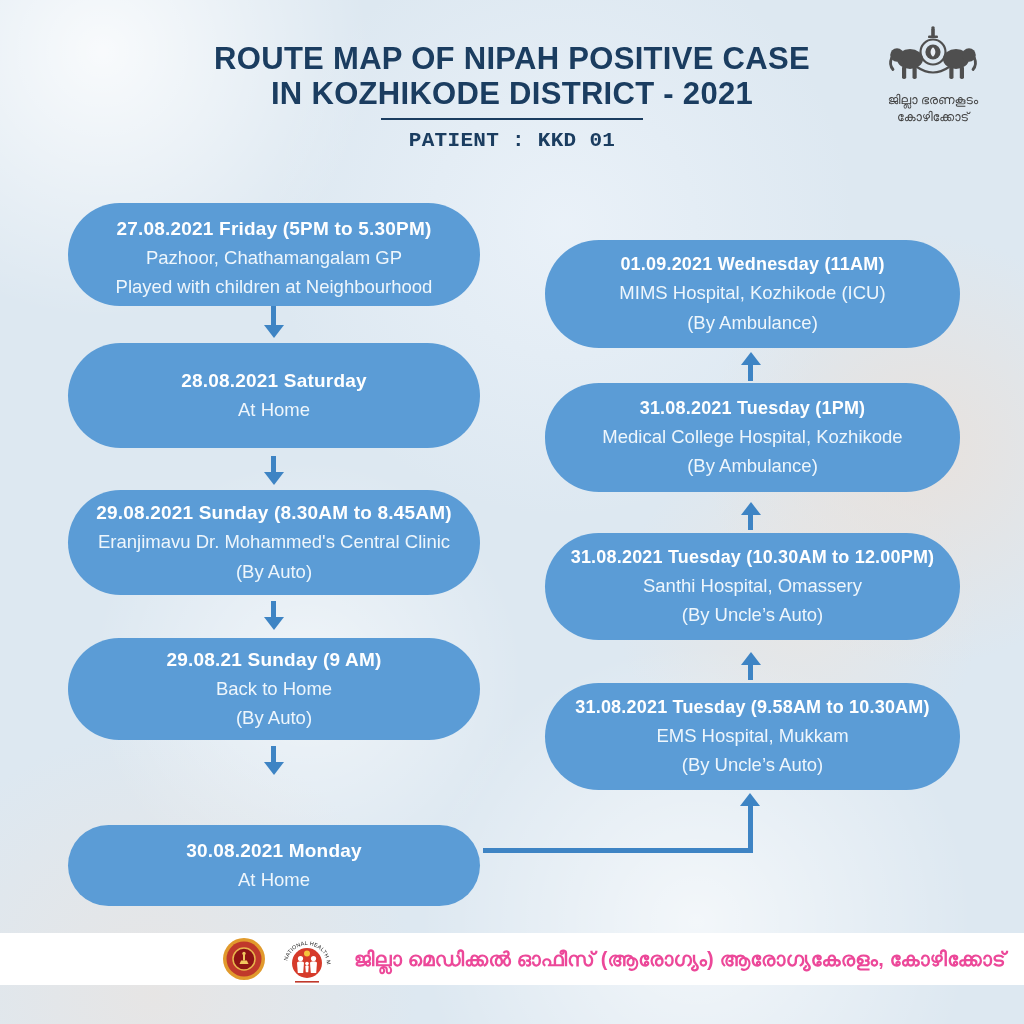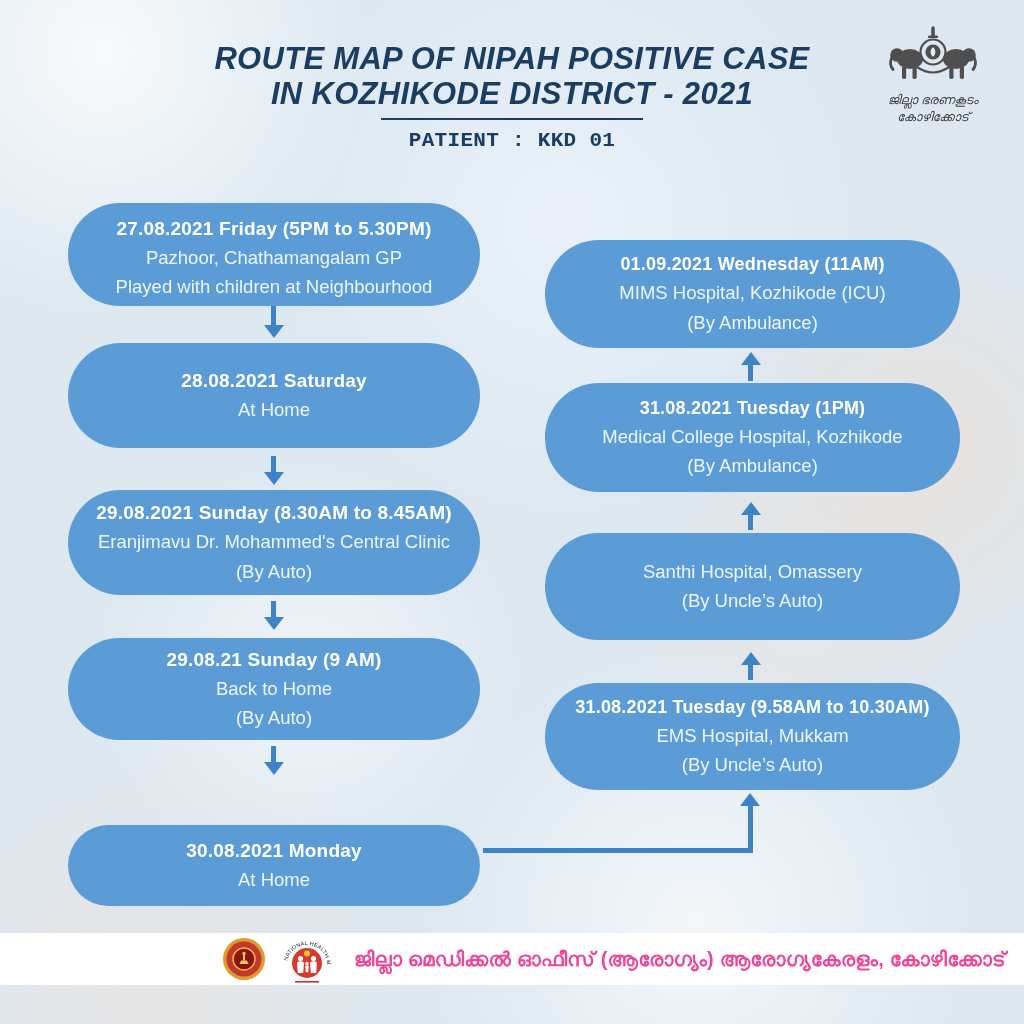--- a/index.html
+++ b/index.html
@@ -10,26 +10,26 @@
     background-image:
       radial-gradient(circle at 10% 5%, rgba(255,255,255,0.8), rgba(255,255,255,0) 20%),
       radial-gradient(circle at 90% 44%, rgba(238,222,210,0.65), rgba(238,222,210,0) 20%),
       radial-gradient(circle at 78% 60%, rgba(240,228,218,0.5), rgba(240,228,218,0) 18%),
       radial-gradient(circle at 68% 90%, rgba(255,255,255,0.65), rgba(255,255,255,0) 24%),
       radial-gradient(circle at 15% 97%, rgba(240,226,216,0.5), rgba(240,226,216,0) 20%),
       radial-gradient(circle at 30% 66%, rgba(255,255,255,0.55), rgba(255,255,255,0) 22%),
       radial-gradient(circle at 55% 22%, rgba(235,242,249,0.9), rgba(235,242,249,0) 30%);
   }
   .header{position:absolute;top:42px;left:0;width:100%;text-align:center;color:#1B3D60;}
-  .title{font-size:31px;font-weight:bold;line-height:1.12;letter-spacing:0.3px;font-style:italic;}
+  .title{font-size:31px;font-weight:bold;line-height:1.12;letter-spacing:0.3px;}
   .title-underline{width:262px;height:2px;background:#1B3D60;margin:7px auto 0;}
   .patient{margin-top:9px;font-size:21px;font-weight:bold;letter-spacing:0.3px;font-family:Liberation Mono, monospace;}
 
   .emblem{position:absolute;left:872px;top:24px;width:122px;text-align:center;color:#3f3f3f;}
-  .emblem-caption{font-size:12.5px;line-height:1.35;margin-top:2px;font-style:italic;}
+  .emblem-caption{font-size:12.5px;line-height:1.35;margin-top:2px;}
 
   .pill{
     position:absolute;background:#5B9CD6;border-radius:54px;color:#fff;
     display:flex;flex-direction:column;align-items:center;justify-content:center;
     text-align:center;padding:0 14px;box-sizing:border-box;gap:7px;
   }
   .pill.left{left:68px;width:412px;}
   .pill.right{left:545px;width:415px;}
   .pill-title{font-weight:bold;font-size:19px;letter-spacing:0.2px;}
   .pill.right .pill-title{font-size:18px;}
@@ -130,20 +130,21 @@
     <div class="pill-line">(By Ambulance)</div>
   </div>
 
   <div class="pill right" style="top:383px;height:109px">
     <div class="pill-title">31.08.2021 Tuesday (1PM)</div>
     <div class="pill-line">Medical College Hospital, Kozhikode</div>
     <div class="pill-line">(By Ambulance)</div>
   </div>
 
   <div class="pill right" style="top:533px;height:107px">
+    <div class="pill-title small">31.08.2021 Tuesday (10.30AM to 12.00PM)</div>
     <div class="pill-line">Santhi Hospital, Omassery</div>
     <div class="pill-line">(By Uncle’s Auto)</div>
   </div>
 
   <div class="pill right" style="top:683px;height:107px">
     <div class="pill-title small">31.08.2021 Tuesday (9.58AM to 10.30AM)</div>
     <div class="pill-line">EMS Hospital, Mukkam</div>
     <div class="pill-line">(By Uncle’s Auto)</div>
   </div>
 

